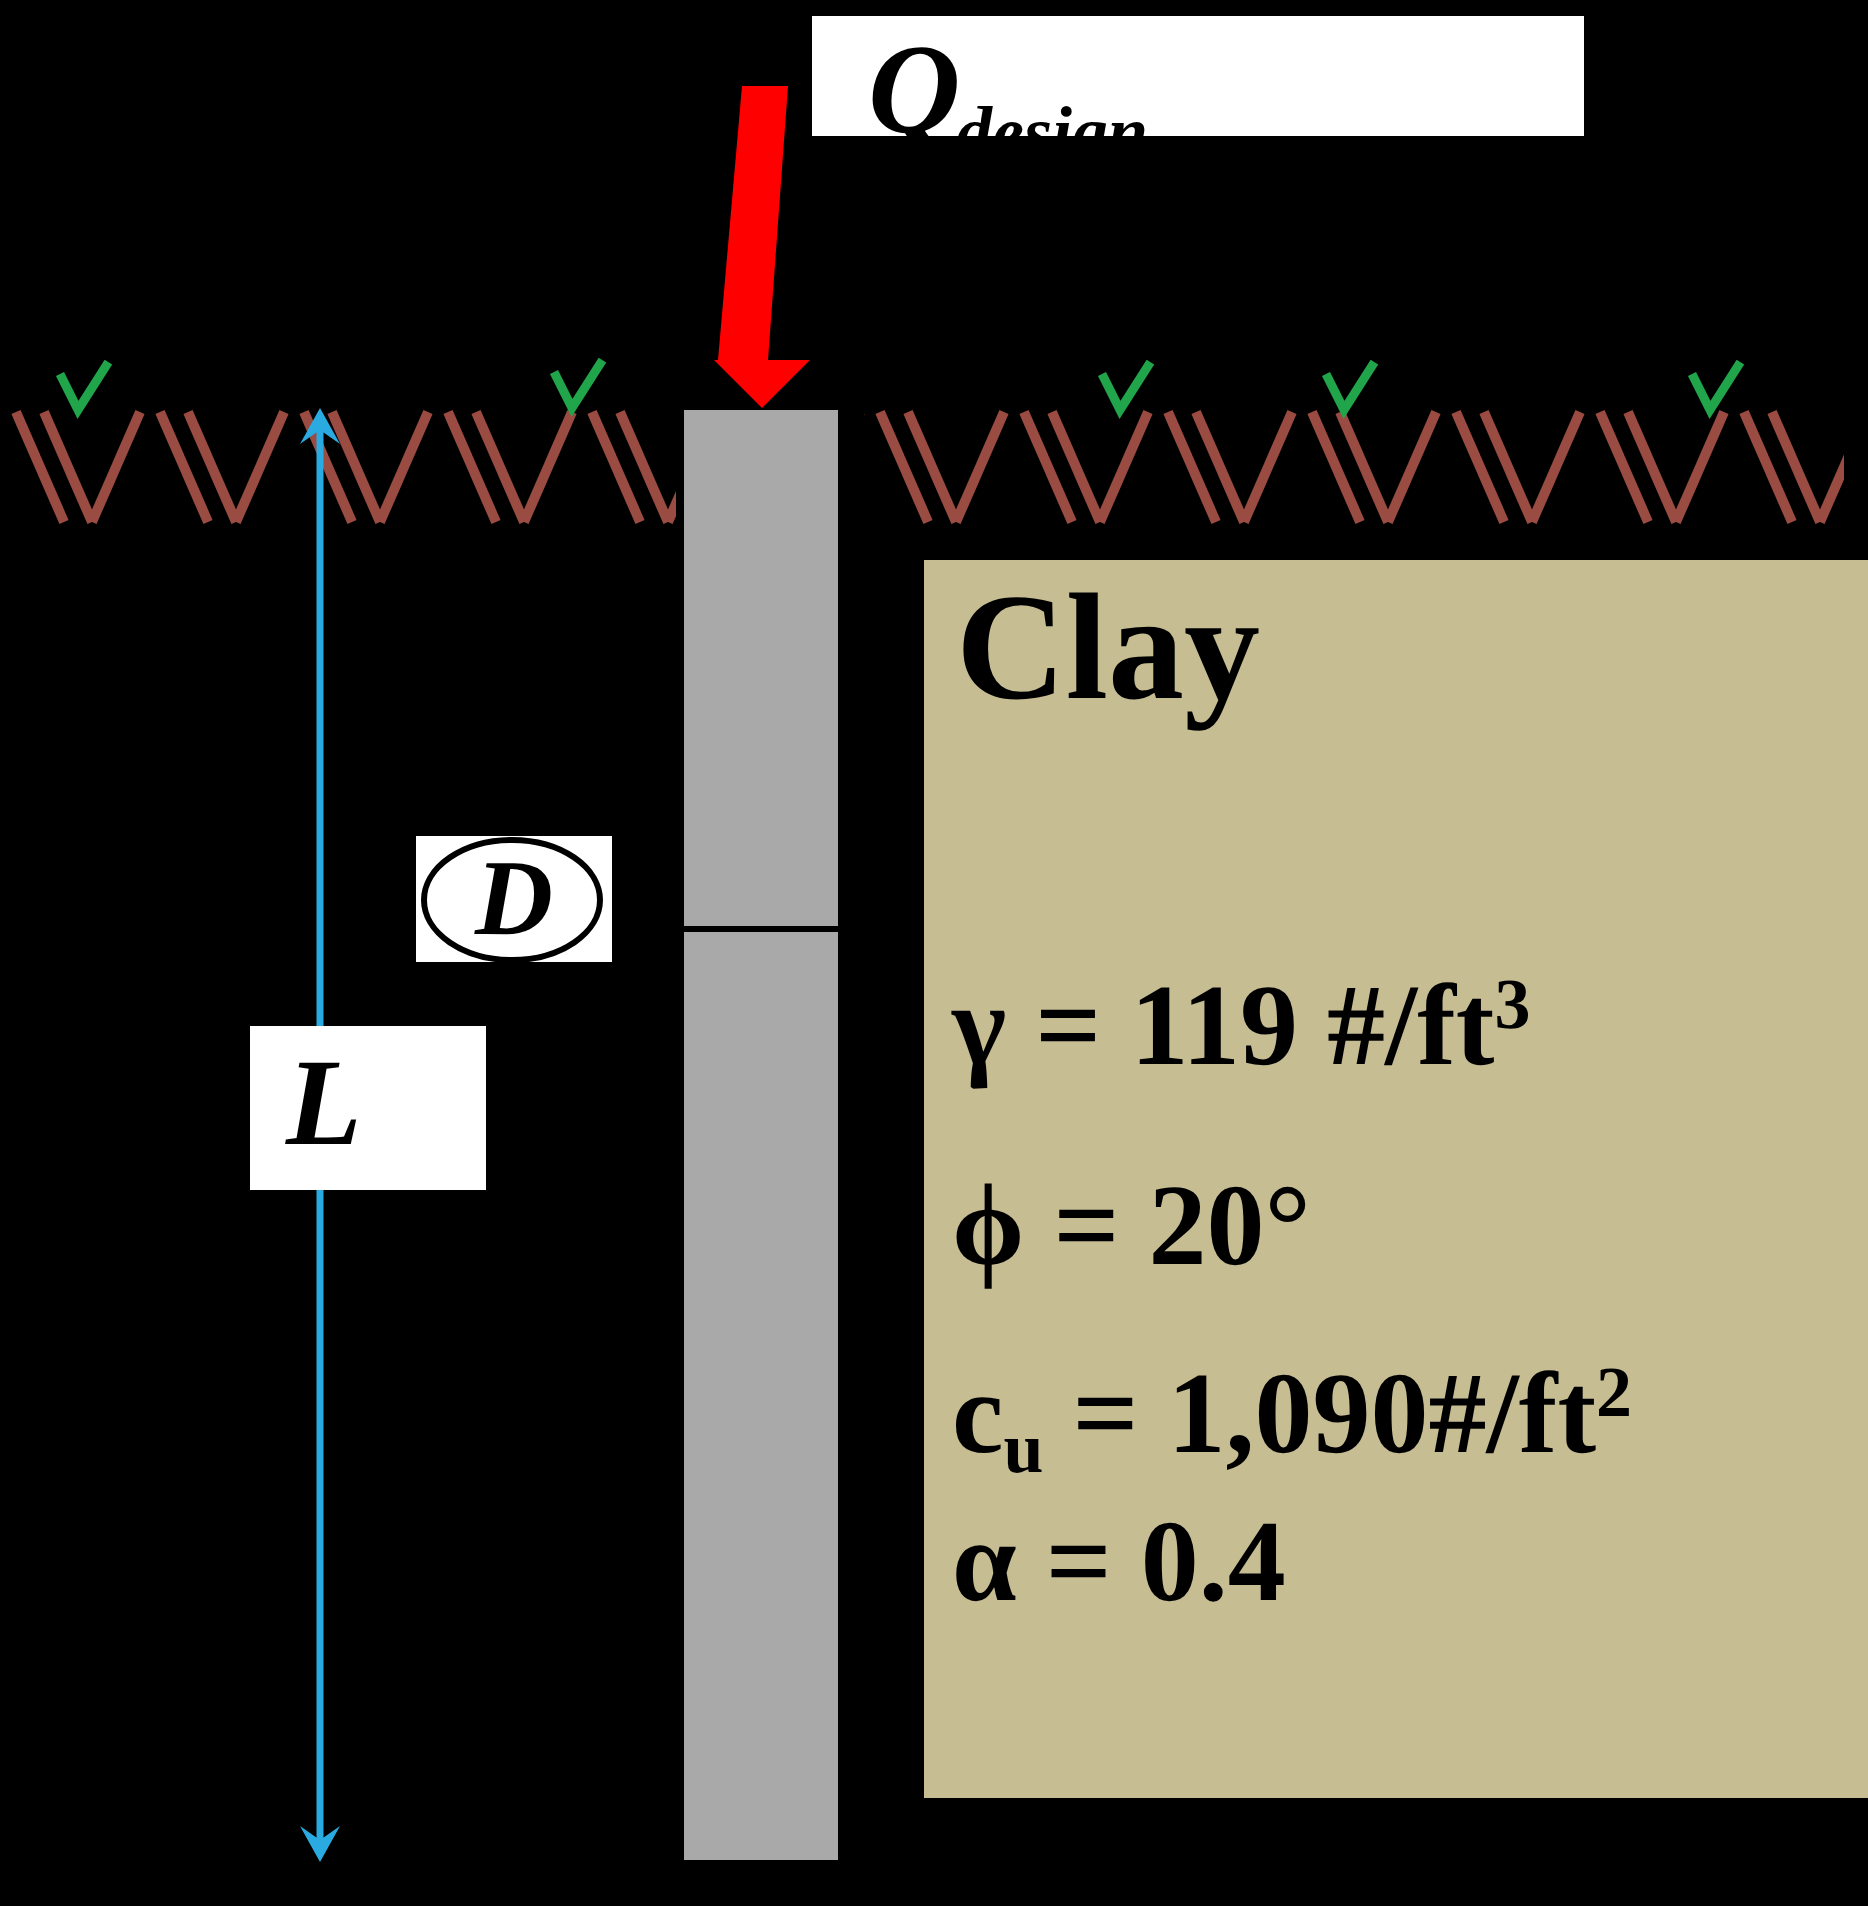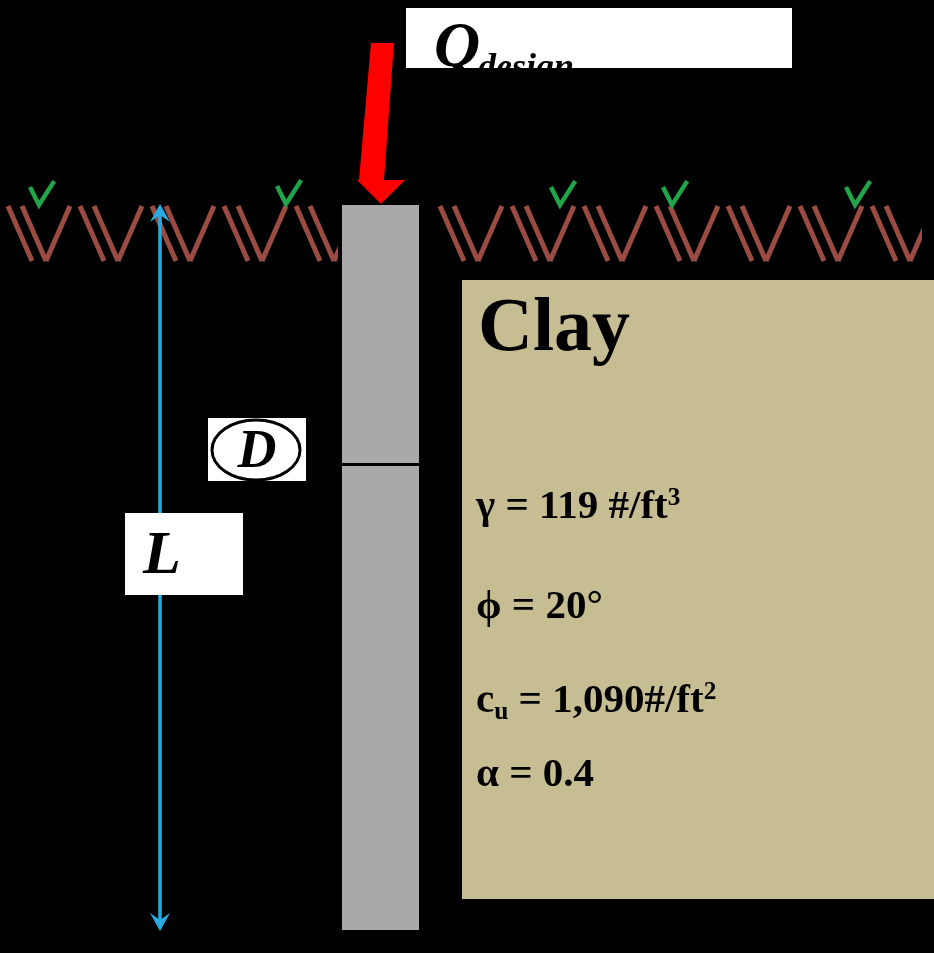--- a/index.html
+++ b/index.html
@@ -2,21 +2,21 @@
 <html><head>
 <meta charset="utf-8">
 <style>
   html,body{margin:0;padding:0;background:#000;}
   .canvas{position:relative;width:934px;height:953px;background:#000;overflow:hidden;
           font-family:"Liberation Serif","DejaVu Serif",serif;color:#000;}
   .abs{position:absolute;}
   
   .clay{left:462px;top:264px;width:472px;height:619px;margin-top:16px;}
   .clay-title{position:absolute;left:16px;top:6px;font-weight:bold;font-size:76px;line-height:1;white-space:nowrap;}
-  .prop{position:absolute;left:14px;font-weight:bold;font-size:41px;line-height:1;white-space:nowrap;}
+  .prop{position:absolute;left:14px;font-weight:bold;font-size:58px;line-height:1;white-space:nowrap;}
   .prop sub{font-size:62%;vertical-align:-0.28em;line-height:0;}
   .prop sup{font-size:62%;vertical-align:0.5em;line-height:0;}
   .prop-gamma{top:204px;}
   .prop-phi{top:304px;}
   .prop-cu{top:398px;}
   .prop-alpha{top:472px;}
   
   .pile{left:342px;top:205px;width:77px;height:725px;}
   .joint{position:absolute;left:0;top:258px;width:100%;height:3px;background:#000;}
   

